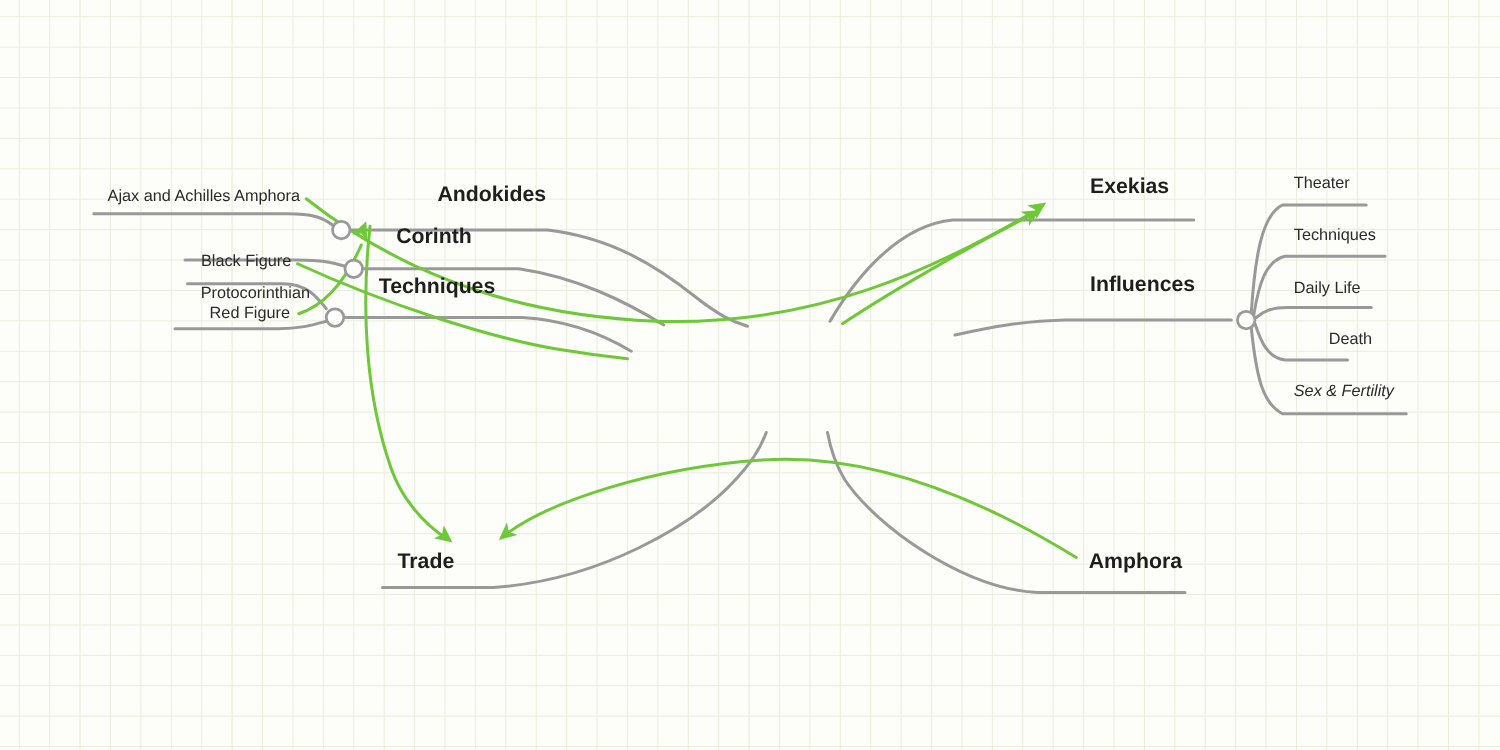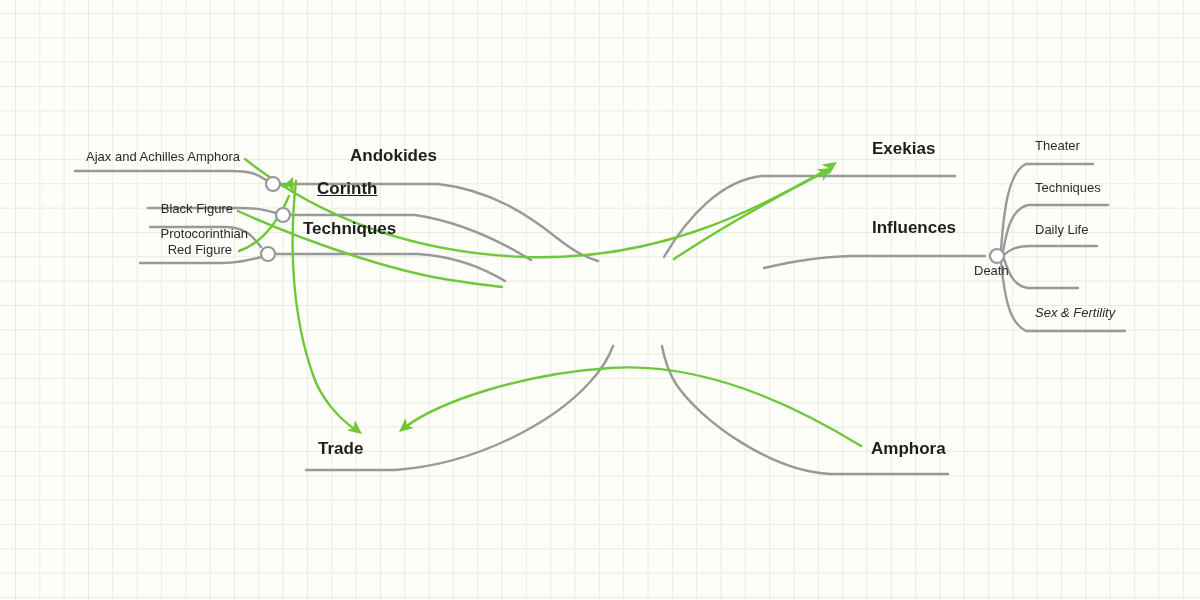--- a/index.html
+++ b/index.html
@@ -77,32 +77,32 @@
     <path class="head" d="M0,0 L-14,6.5 L-10.5,0 L-14,-6.5 Z" transform="translate(399,432) rotate(140)"></path>
 
     <circle class="toggle" cx="273" cy="184" r="7"></circle>
     <circle class="toggle" cx="283" cy="215" r="7"></circle>
     <circle class="toggle" cx="268" cy="254" r="7"></circle>
     <circle class="toggle" cx="997" cy="256" r="7"></circle>
   </svg>
 
 
   <div class="topic" style="left:307px;top:146px;margin-left:43px;">Andokides</div>
-  <div class="topic" style="left:317px;top:179px;text-decoration:underline;">Corinth</div>
+  <div class="topic" style="left:317px;top:179px;">Corinth</div>
   <div class="topic" style="left:303px;top:219px;">Techniques</div>
   <div class="topic" style="left:318px;top:439px;">Trade</div>
 
   <div class="topic" style="left:872px;top:139px;">Exekias</div>
   <div class="topic" style="left:872px;top:218px;">Influences</div>
   <div class="topic" style="left:871px;top:439px;">Amphora</div>
 
   <div class="child r" style="left:70px;top:149px;width:170px;">Ajax and Achilles Amphora</div>
   <div class="child r" style="left:80px;top:182px;width:168px;margin-top:44px;">Protocorinthian</div>
   <div class="child r" style="left:80px;top:201px;width:153px;">Black Figure</div>
   <div class="child r" style="left:80px;top:242px;width:152px;">Red Figure</div>
 
   <div class="child" style="left:1035px;top:138px;">Theater</div>
   <div class="child" style="left:1035px;top:180px;">Techniques</div>
   <div class="child" style="left:1035px;top:222px;">Daily Life</div>
-  <div class="child" style="left:974px;top:263px;">Death</div>
+  <div class="child" style="left:1063px;top:263px;">Death</div>
   <div class="child" style="left:1035px;top:305px;font-style:italic;">Sex &amp; Fertility</div>
 
 </div>
 
 </body></html>

